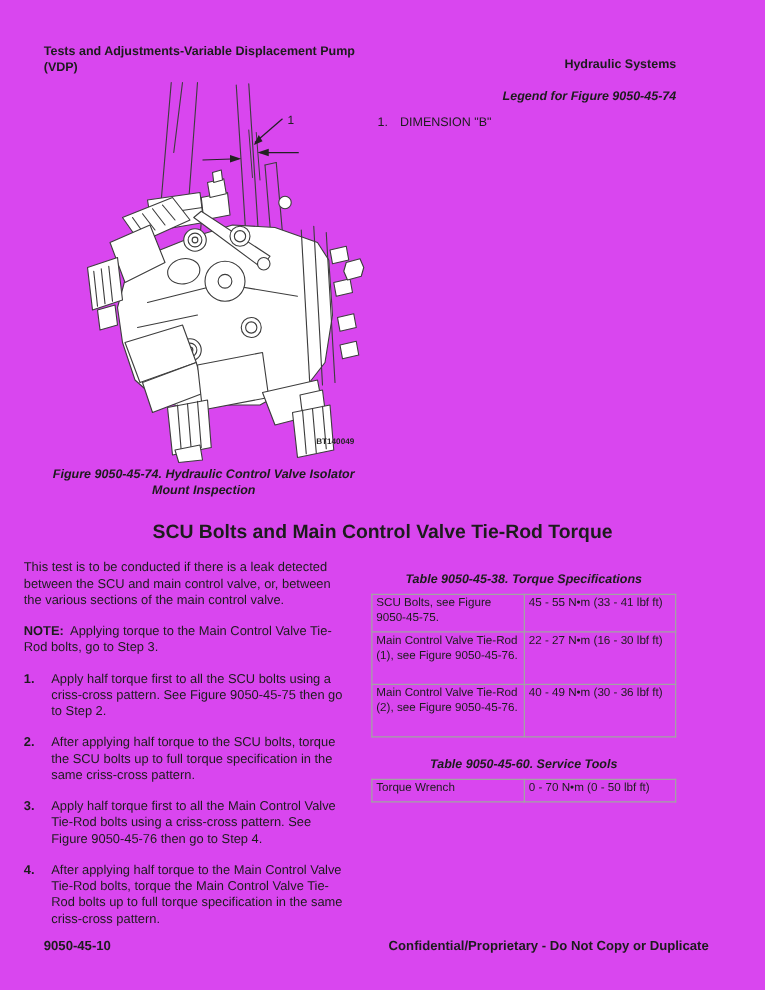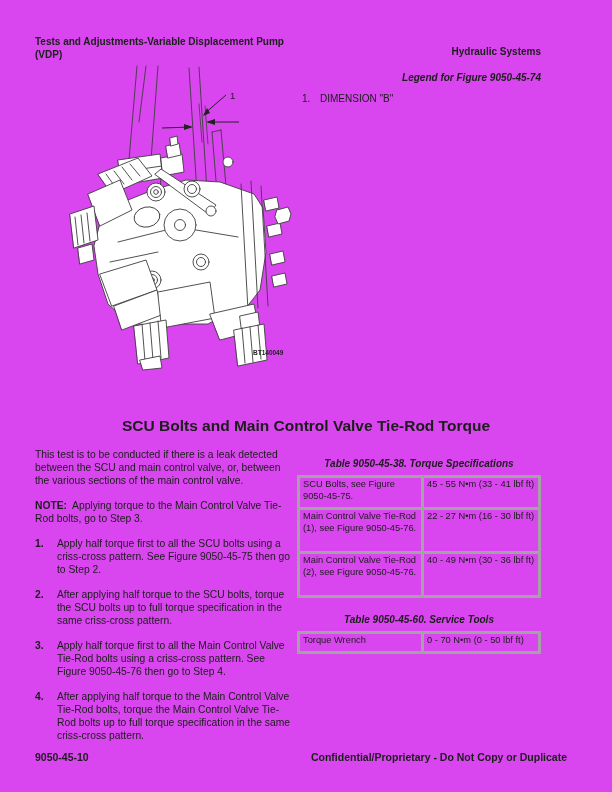--- a/index.html
+++ b/index.html
@@ -14,32 +14,32 @@
   .legend-item{position:absolute;left:302px;top:93px;width:239px;font-size:10px;display:flex;}
   .legend-num{width:18px;}
   
   .fig{position:absolute;left:58px;top:62px;width:292px;height:310px;}
   .fig-caption{position:absolute;left:35px;top:374px;width:256px;text-align:center;
                font-size:10px;font-weight:bold;font-style:italic;line-height:12.5px;}
   
   .sec-title{position:absolute;left:35px;top:417px;width:542px;text-align:center;
              font-size:15.5px;font-weight:bold;}
   
-  .colL{position:absolute;left:35px;top:448px;width:256px;font-size:10.3px;line-height:13px;}
+  .colL{position:absolute;left:19px;top:448px;width:256px;font-size:10.3px;line-height:13px;}
   .colL p{margin:0 0 12px 0;}
   .note-label{font-weight:bold;}
   .note-text{margin-left:5px;}
   .step{display:flex;margin:0 0 12px 0;}
   .step-num{width:22px;font-weight:bold;flex:none;}
   .step-text{flex:1;}
   
   .colR{position:absolute;left:297px;top:458px;width:244px;font-size:9.3px;}
   .tbl-caption{text-align:center;font-size:10px;font-weight:bold;font-style:italic;margin:0 0 6px 0;}
   table.spec{border-collapse:collapse;width:244px;table-layout:fixed;margin:0 0 16px 0;}
-  table.spec td{border:3px solid #a3a3a3;vertical-align:top;padding:1px 3px 2px 3px;
+  table.spec td{border:1px solid #a3a3a3;vertical-align:top;padding:1px 3px 2px 3px;
                 font-size:9.3px;line-height:11.5px;overflow:hidden;}
   table.spec td.c1{width:115px;}
   table.spec tr.h2 td{height:26px;}
   table.spec tr.h3 td{height:38px;}
   table.spec tr.h1 td{height:14px;}
   
   .foot-notice{position:absolute;left:35px;top:742px;width:532px;text-align:center;font-size:7.6px;color:#222;}
   .foot-row{position:absolute;left:35px;top:751px;width:532px;display:flex;
             justify-content:space-between;font-size:10.5px;font-weight:bold;}
   svg text{font-family:"Liberation Sans",sans-serif;}
@@ -157,20 +157,24 @@
       <g fill="#222" stroke="none">
         <path d="M145,54 L152,51 L149,46 Z"></path>
         <path d="M148,60 L157,57 L157,63 Z"></path>
         <path d="M135,65 L126,62 L126,68 Z"></path>
       </g>
       <text x="172" y="37" font-size="9.5" fill="#222">1</text>
       <text x="195" y="293" font-size="6.5" font-weight="bold" fill="#222">BT140049</text>
     </svg>
   </div>
 
+  <div class="fig-caption">
+    <div>Figure 9050-45-74. Hydraulic Control Valve Isolator</div>
+    <div>Mount Inspection</div>
+  </div>
 
   <div class="sec-title">SCU Bolts and Main Control Valve Tie-Rod Torque</div>
 
   <div class="colL">
     <p>This test is to be conducted if there is a leak detected between the SCU and main control valve, or, between the various sections of the main control valve.</p>
     <p><span class="note-label">NOTE:</span><span class="note-text">Applying torque to the Main Control Valve Tie-Rod bolts, go to Step 3.</span></p>
     <div class="step">
       <span class="step-num">1.</span>
       <span class="step-text">Apply half torque first to all the SCU bolts using a criss-cross pattern. See Figure 9050-45-75 then go to Step 2.</span>
     </div>

